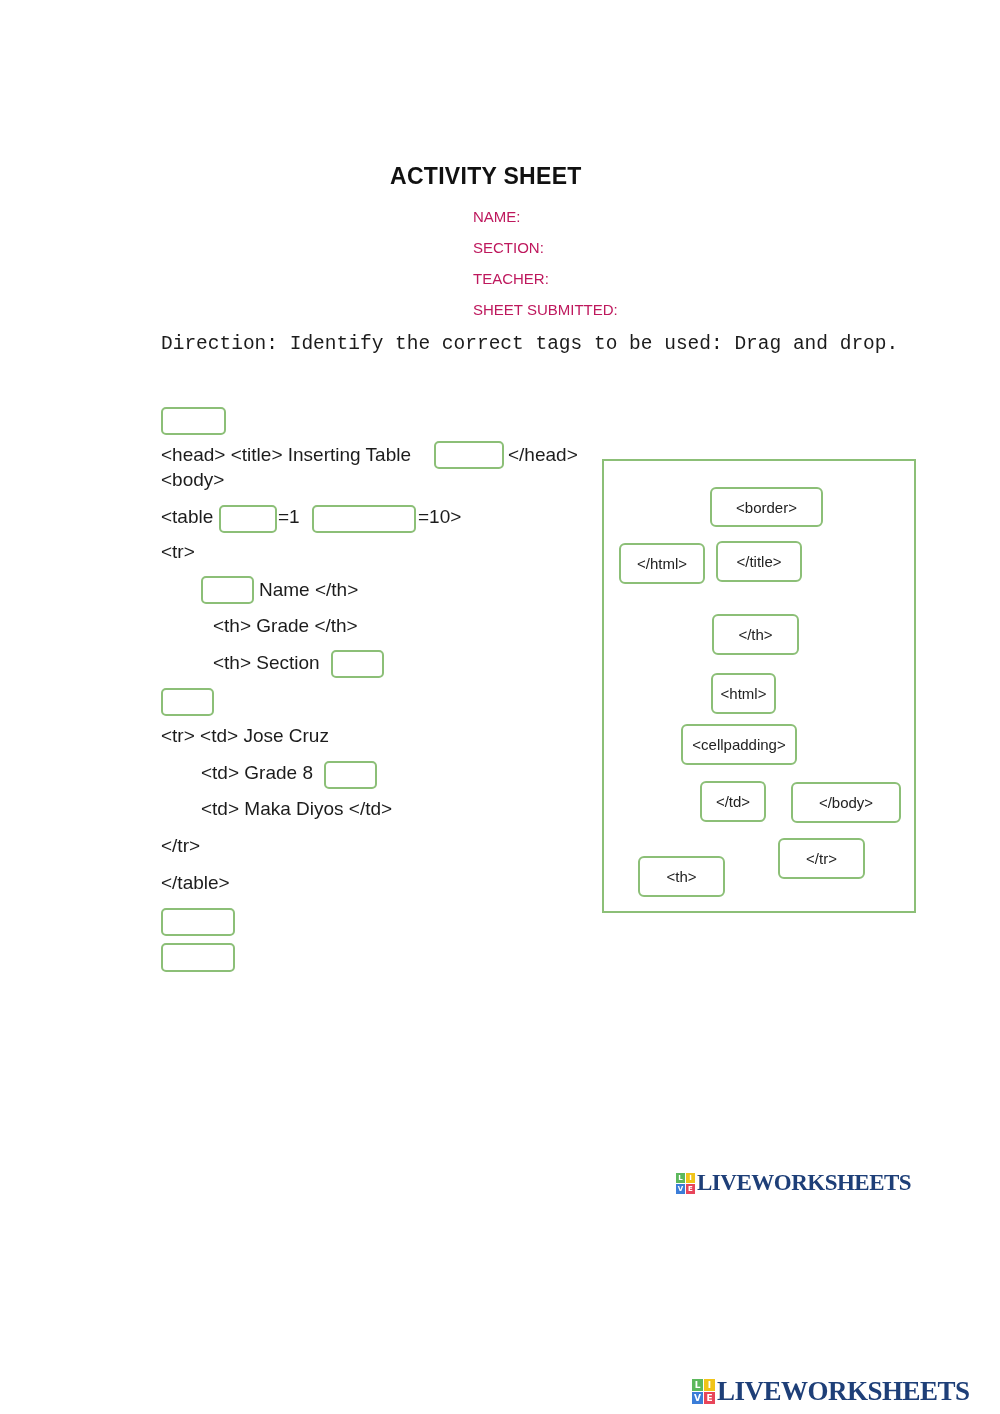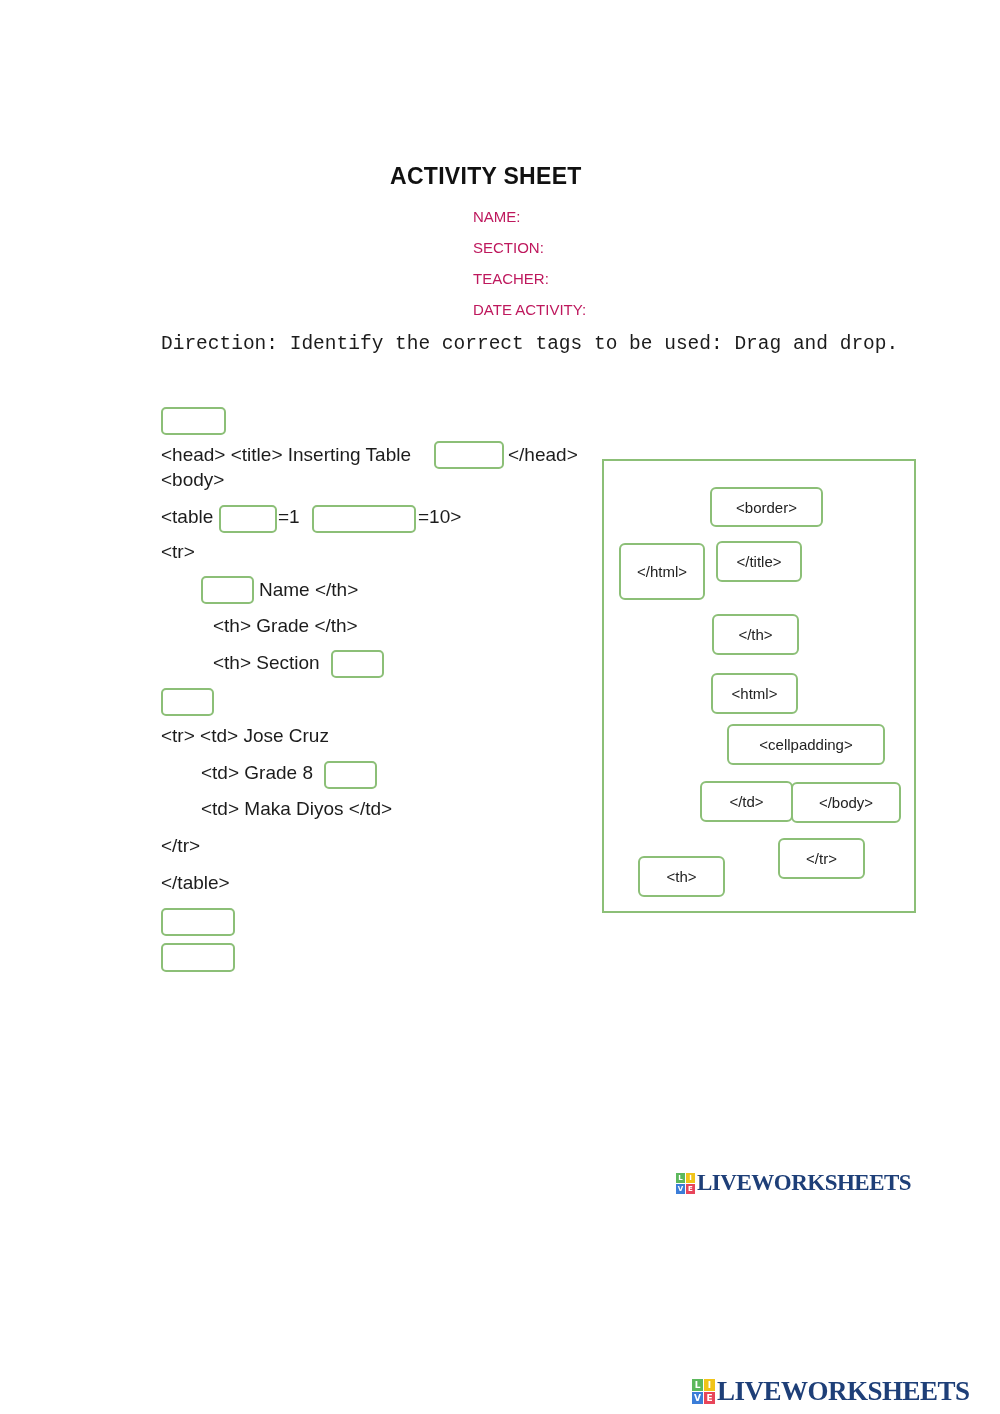--- a/index.html
+++ b/index.html
@@ -19,21 +19,21 @@
   .logo-grid span { display:flex; align-items:center; justify-content:center; color:#fff; font-weight:bold; font-family:"DejaVu Sans", sans-serif; }
   .logo-text { font-family:Liberation Serif, serif; font-weight:bold; color:#1e3f78; letter-spacing:-0.5px; }
 </style>
 </head>
 <body>
 
 <div class="abs title">ACTIVITY SHEET</div>
 <div class="abs field" style="top:208px">NAME:</div>
 <div class="abs field" style="top:239px">SECTION:</div>
 <div class="abs field" style="top:270px">TEACHER:</div>
-<div class="abs field" style="top:301px">DATE ACTIVITY:</div>
+<div class="abs field" style="top:301px">SHEET SUBMITTED:</div>
 
 <div class="abs direction">Direction: Identify the correct tags to be used: Drag and drop.</div>
 
 <div class="abs drop" style="left:161px;top:407px;width:65px;height:28px"></div>
 
 <div class="abs code" style="left:161px;top:444px">&lt;head&gt; &lt;title&gt; Inserting Table</div>
 <div class="abs drop" style="left:434px;top:441px;width:70px;height:28px"></div>
 <div class="abs code" style="left:508px;top:444px">&lt;/head&gt;</div>
 
 <div class="abs code" style="left:161px;top:469px">&lt;body&gt;</div>
@@ -65,26 +65,26 @@
 
 <div class="abs code" style="left:161px;top:835px">&lt;/tr&gt;</div>
 
 <div class="abs code" style="left:161px;top:872px">&lt;/table&gt;</div>
 
 <div class="abs drop" style="left:161px;top:908px;width:74px;height:28px"></div>
 <div class="abs drop" style="left:161px;top:943px;width:74px;height:29px"></div>
 
 <div class="abs bank"></div>
 <div class="abs chip" style="left:710px;top:487px;width:113px;height:40px">&lt;border&gt;</div>
-<div class="abs chip" style="left:619px;top:543px;width:86px;height:57px">&lt;/html&gt;</div>
+<div class="abs chip" style="left:619px;top:543px;width:86px;height:41px">&lt;/html&gt;</div>
 <div class="abs chip" style="left:716px;top:541px;width:86px;height:41px">&lt;/title&gt;</div>
 <div class="abs chip" style="left:712px;top:614px;width:87px;height:41px">&lt;/th&gt;</div>
-<div class="abs chip" style="left:711px;top:673px;width:87px;height:41px">&lt;html&gt;</div>
-<div class="abs chip" style="left:727px;top:724px;width:158px;height:41px">&lt;cellpadding&gt;</div>
-<div class="abs chip" style="left:700px;top:781px;width:93px;height:41px">&lt;/td&gt;</div>
+<div class="abs chip" style="left:711px;top:673px;width:65px;height:41px">&lt;html&gt;</div>
+<div class="abs chip" style="left:681px;top:724px;width:116px;height:41px">&lt;cellpadding&gt;</div>
+<div class="abs chip" style="left:700px;top:781px;width:66px;height:41px">&lt;/td&gt;</div>
 <div class="abs chip" style="left:791px;top:782px;width:110px;height:41px">&lt;/body&gt;</div>
 <div class="abs chip" style="left:638px;top:856px;width:87px;height:41px">&lt;th&gt;</div>
 <div class="abs chip" style="left:778px;top:838px;width:87px;height:41px">&lt;/tr&gt;</div>
 
 <div class="abs logo" style="left:676px;top:1170px">
   <div class="logo-grid">
     <span style="width:9px;height:10px;font-size:7px;background:#5cb85c">L</span>
     <span style="width:9px;height:10px;font-size:7px;background:#f0c419">I</span>
     <span style="width:9px;height:10px;font-size:7px;background:#3b7dd8">V</span>
     <span style="width:9px;height:10px;font-size:7px;background:#e8455a">E</span>

